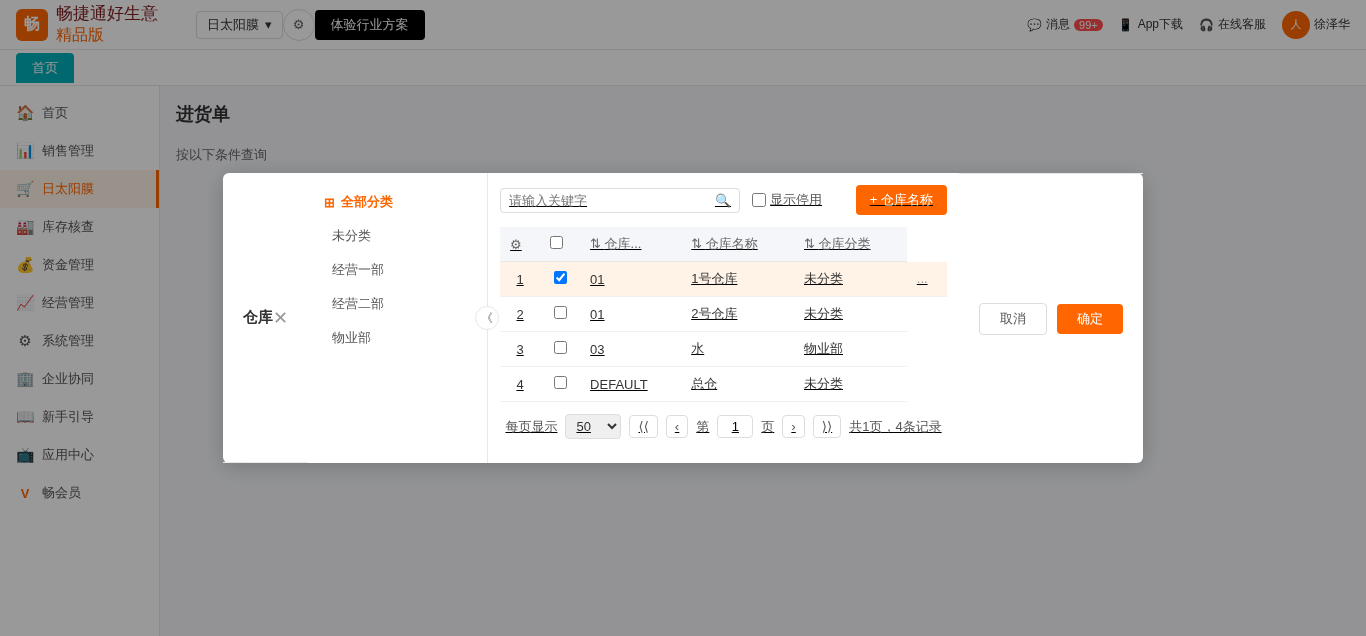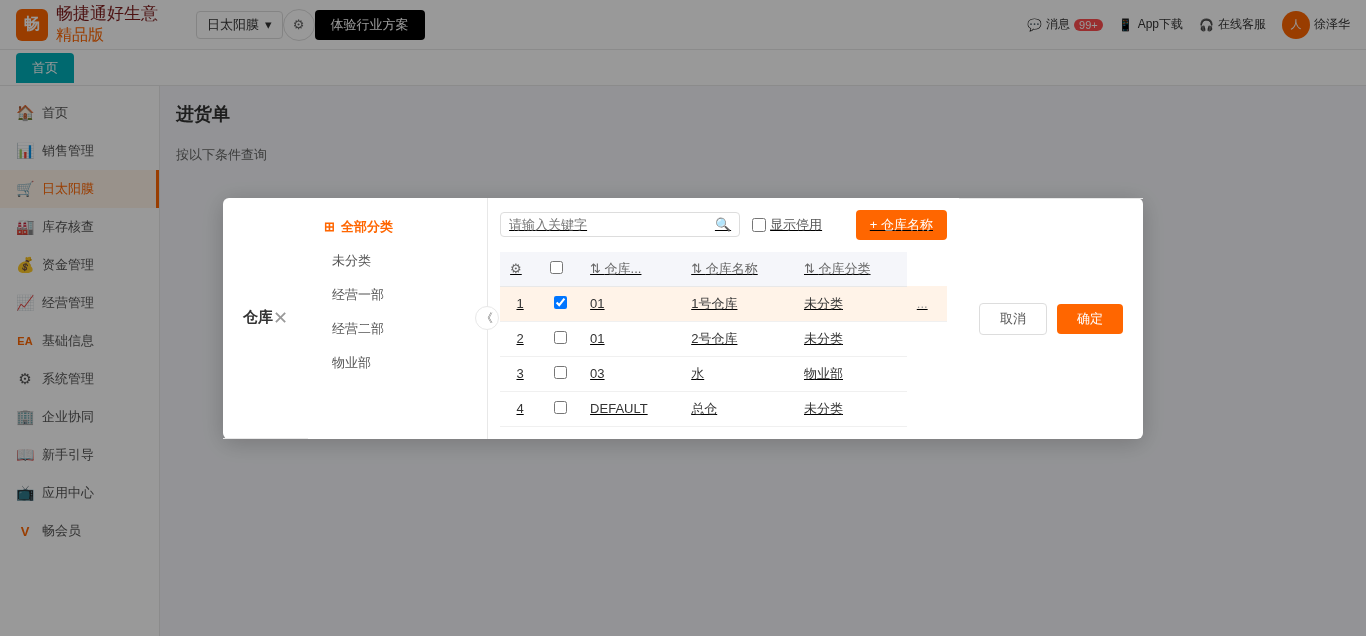--- a/index.html
+++ b/index.html
@@ -272,24 +272,20 @@
       <span class="sidebar-icon">🏭</span>
       <span>库存核查</span>
     </div>
     <div class="sidebar-item">
       <span class="sidebar-icon">💰</span>
       <span>资金管理</span>
     </div>
     <div class="sidebar-item">
       <span class="sidebar-icon">📈</span>
       <span>经营管理</span>
-    </div>
-    <div class="sidebar-item">
-      <span class="sidebar-icon" style="font-size:11px;font-weight:bold;color:#ff6600;">EA</span>
-      <span>基础信息</span>
     </div>
     <div class="sidebar-item">
       <span class="sidebar-icon">⚙</span>
       <span>系统管理</span>
     </div>
     <div class="sidebar-item">
       <span class="sidebar-icon">🏢</span>
       <span>企业协同</span>
     </div>
     <div class="sidebar-item">
@@ -413,20 +409,35 @@
       <input type="checkbox" style="">
     </td>
     <td>DEFAULT</td>
     <td>总仓</td>
     <td>未分类</td>
   </tr>
               </tbody>
           </table>
         </div>
 
+        <div class="pagination">
+          <span class="page-size-label">每页显示</span>
+          <select class="page-size-select">
+            <option>50</option>
+            <option>100</option>
+          </select>
+          <button class="page-nav-btn">⟨⟨</button>
+          <button class="page-nav-btn">‹</button>
+          <span style="color:#555;">第</span>
+          <input type="text" class="page-input" value="1" style="">
+          <span class="page-label" style="color:#555;">页</span>
+          <button class="page-nav-btn">›</button>
+          <button class="page-nav-btn">⟩⟩</button>
+          <span class="page-info">共1页，4条记录</span>
+        </div>
       </div>
     </div>
 
     <div class="modal-footer">
       <button class="cancel-btn">取消</button>
       <button class="confirm-btn">确定</button>
     </div>
   </div>
 </div>
 

